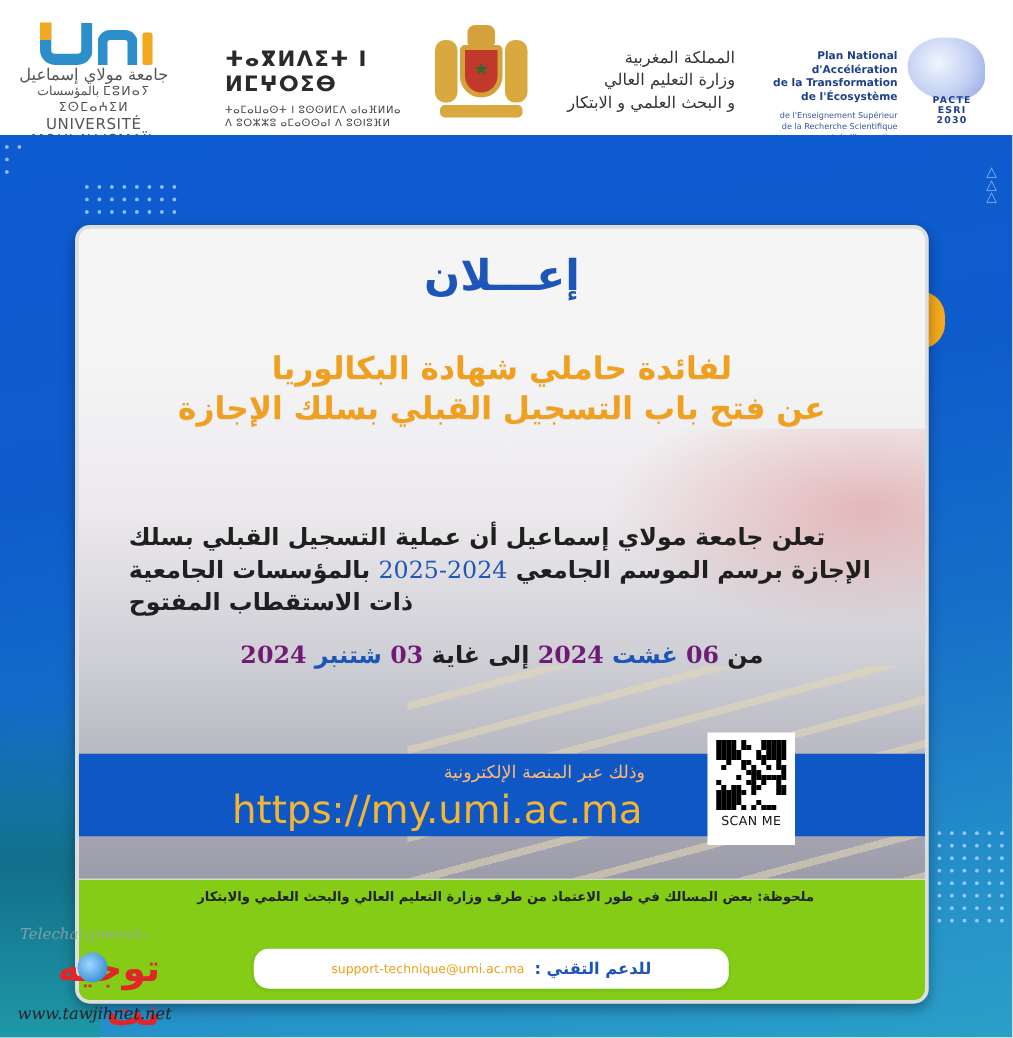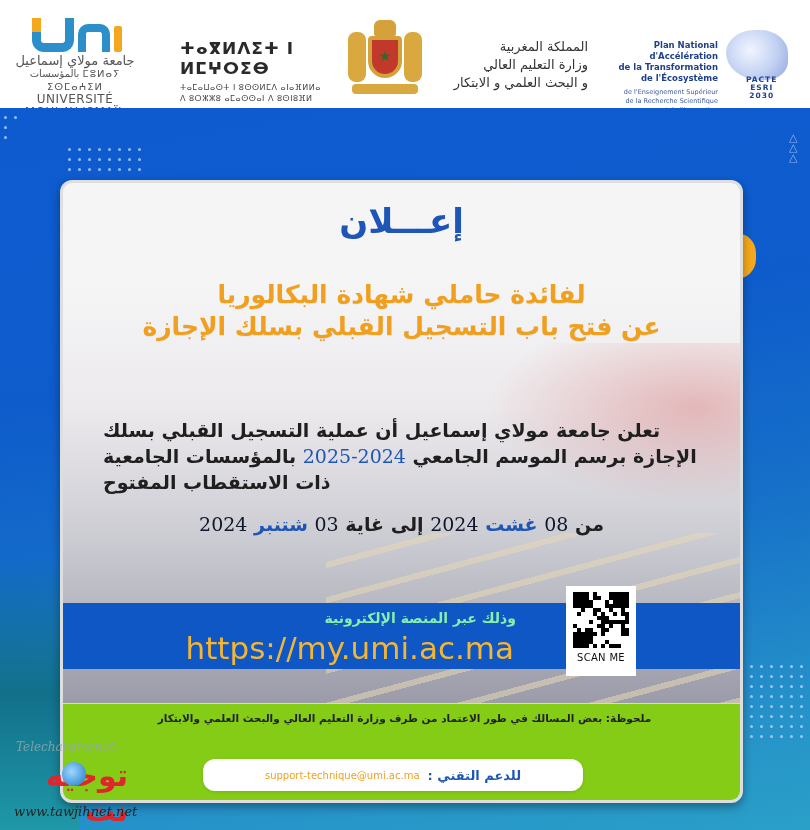--- a/index.html
+++ b/index.html
@@ -56,24 +56,24 @@
            background: linear-gradient(180deg, rgba(245,245,246,1) 0%, rgba(235,232,235,0.9) 30%, rgba(200,200,208,0.9) 60%, rgba(150,150,165,0.95) 100%); }
   .photo-red { position: absolute; right: 0; top: 60px; width: 260px; height: 160px; background: radial-gradient(ellipse at 80% 40%, rgba(210,90,90,0.35), rgba(210,90,90,0) 70%); }
   .photo-desks { position: absolute; right: 0; top: 250px; width: 420px; height: 170px; background: repeating-linear-gradient(165deg, rgba(230,215,180,0.0) 0 28px, rgba(230,215,180,0.55) 28px 34px); }
 
   .title { position: absolute; left: 0; top: 18px; width: 100%; text-align: center; color: #1e56b8; font-size: 34px; font-weight: bold; direction: rtl; }
   .headline { position: absolute; left: 0; top: 96px; width: 100%; text-align: center; color: #f0a01e; font-size: 25px; font-weight: bold; line-height: 32px; direction: rtl; text-shadow: 0 1px 0 rgba(0,0,0,0.05); }
   .body-text { position: absolute; left: 40px; top: 222px; width: 600px; text-align: left; color: #1f1f1f; font-size: 19px; font-weight: bold; line-height: 26px; direction: rtl; margin-top: 12px; }
   .body-text .year { color: #1e56b8; font-weight: normal; font-family: "DejaVu Serif", serif; }
   .dates { position: absolute; left: 0; top: 330px; width: 100%; text-align: center; color: #1f1f1f; font-size: 19px; font-weight: bold; direction: rtl; }
   .dates .blue { color: #1e56b8; }
-  .dates .num { color: #0f172a; font-weight: normal; font-family: "DejaVu Serif", serif; }
+  .dates .num { color: #701a75; font-weight: bold; font-family: "DejaVu Serif", serif; }
 
   .platform-band { position: absolute; left: 0; top: 420px; width: 683px; height: 66px; background: #0f57c4; }
-  .platform-label { position: absolute; right: 230px; top: 7px; color: #86efac; font-size: 14px; font-weight: bold; direction: rtl; }
+  .platform-label { position: absolute; right: 230px; top: 7px; color: #fdba74; font-size: 14px; font-weight: normal; direction: rtl; }
   .platform-url { position: absolute; right: 232px; top: 27px; color: #f3b536; font-size: 31px; font-family: "DejaVu Sans", sans-serif; }
 
   .qr { position: absolute; left: 503px; top: 403px; width: 70px; height: 90px; background: #ffffff; padding: 6px 7px 0 7px; }
   .qr-grid { width: 56px; height: 56px; display: grid; grid-template-columns: repeat(14, 4px); grid-template-rows: repeat(14, 4px); }
   .qr-grid i { display: block; width: 4px; height: 4px; }
   .qr-grid i.b { background: #000; }
   .qr-label { text-align: center; font-size: 10px; color: #111; margin-top: 4px; letter-spacing: 0.3px; }
 
   .lower { position: absolute; left: 0; top: 520px; width: 683px; height: 103px; background: #84cc16; border-top: 1px solid #d8d8d8; }
   .note { position: absolute; left: 0; top: 8px; width: 100%; text-align: center; font-size: 10.5px; font-weight: bold; color: #222; direction: rtl; }
@@ -255,21 +255,21 @@
   </div>
 
   <div class="body-text">
     <span>تعلن جامعة مولاي إسماعيل أن عملية التسجيل القبلي بسلك الإجازة برسم الموسم الجامعي</span>
     <span class="year">2024-2025</span>
     <span>بالمؤسسات الجامعية ذات الاستقطاب المفتوح</span>
   </div>
 
   <div class="dates">
     <span>من</span>
-    <span class="num">08</span>
+    <span class="num">06</span>
     <span class="blue">غشت</span>
     <span class="num">2024</span>
     <span>إلى غاية</span>
     <span class="num">03</span>
     <span class="blue">شتنبر</span>
     <span class="num">2024</span>
   </div>
 
   <div class="platform-band">
     <div class="platform-label">وذلك عبر المنصة الإلكترونية</div>

